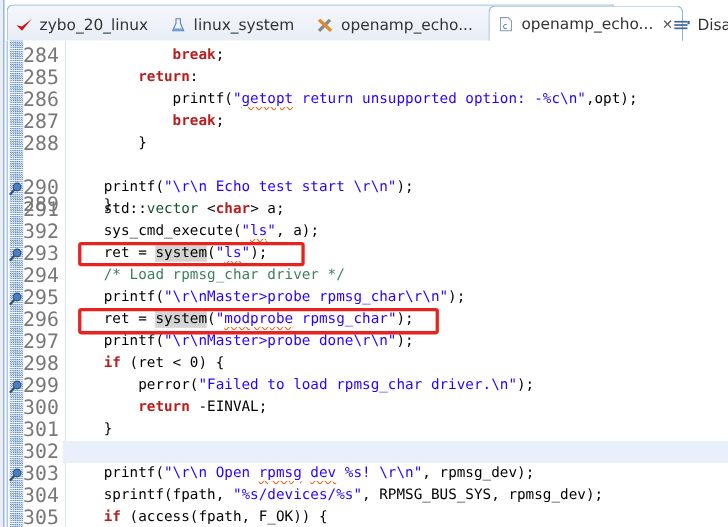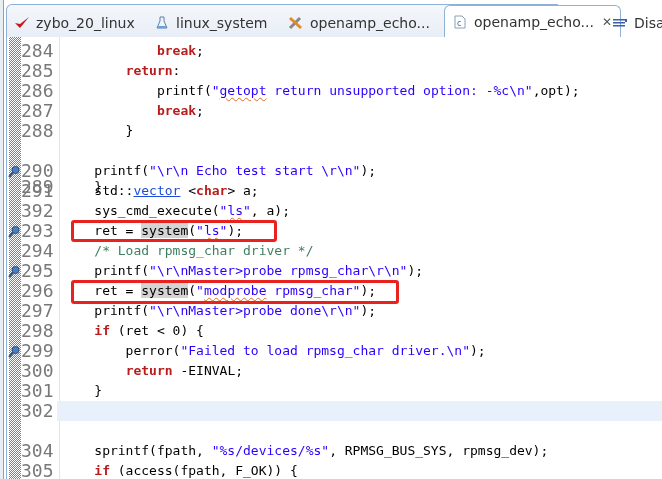--- a/index.html
+++ b/index.html
@@ -15,21 +15,21 @@
   .overview { position:absolute; left:2px; top:0; width:12px; height:442px; background-color:#9db8df; background-image:repeating-conic-gradient(#5b87c7 0 25%, #ffffff 0 50%); background-size:2px 2px; }
   .gutter-line { position:absolute; left:52px; top:0; width:1px; height:442px; background:#dde6f0; }
   .row { position:absolute; left:0; width:656px; height:20px; }
   .row.current { background:#e8f0fc; }
   .ln { position:absolute; left:14px; width:35px; text-align:left; font-family:"DejaVu Sans Mono", monospace; font-size:18px; color:#787878; line-height:20px; }
   .marker { position:absolute; left:1px; top:3px; width:12px; height:14px; }
   .code { position:absolute; left:56px; font-family:"DejaVu Sans Mono", monospace; font-size:13px; line-height:20px; white-space:pre; color:#000; }
   .kw { color:#b91c1c; font-weight:bold; }
   .str { color:#2a00ff; }
   .cmt { color:#3f7f5f; }
-  .type { color:#1d4ed8;text-decoration:underline; }
+  .type { color:#14532d; }
   .hl { background:#d4d4d4; }
   .squig { text-decoration:underline wavy #e06d2a; text-decoration-thickness:1px; text-underline-offset:2px; }
   .redbox { position:absolute; border:3px solid #e8231f; border-radius:3px; box-sizing:border-box; }
 </style>
 </head>
 <body>
 
 <div class="frame">
   <div class="left-edge"></div>
 
@@ -192,20 +192,28 @@
       <span class="ln">301</span>
       <span class="code">    }</span>
     </div>
 
     <div class="row current" style="top:364px; left:50px; width:606px;"></div>
     <div class="row" style="top:364px;">
       <span class="ln">302</span>
       <span class="code"></span>
     </div>
 
+    <div class="row" style="top:384px;">
+      <span class="marker"><svg width="12" height="14" viewBox="0 0 12 14">
+            <circle cx="7.5" cy="5" r="3.5" fill="#4a7fc0" stroke="#2a4f80"></circle>
+            <path d="M5 7.5 L1 12" stroke="#2a4f80" stroke-width="2"></path>
+          </svg></span>
+      <span class="ln">303</span>
+      <span class="code">    printf(<span class="str">"\r\n Open <span class="squig">rpmsg</span> <span class="squig">dev</span> %s! \r\n"</span>, rpmsg_dev);</span>
+    </div>
 
     <div class="row" style="top:404px;">
       <span class="ln">304</span>
       <span class="code">    sprintf(fpath, <span class="str">"%s/devices/%s"</span>, RPMSG_BUS_SYS, rpmsg_dev);</span>
     </div>
 
     <div class="row" style="top:424px;">
       <span class="ln">305</span>
       <span class="code">    <span class="kw">if</span> (access(fpath, F_OK)) {</span>
     </div>

